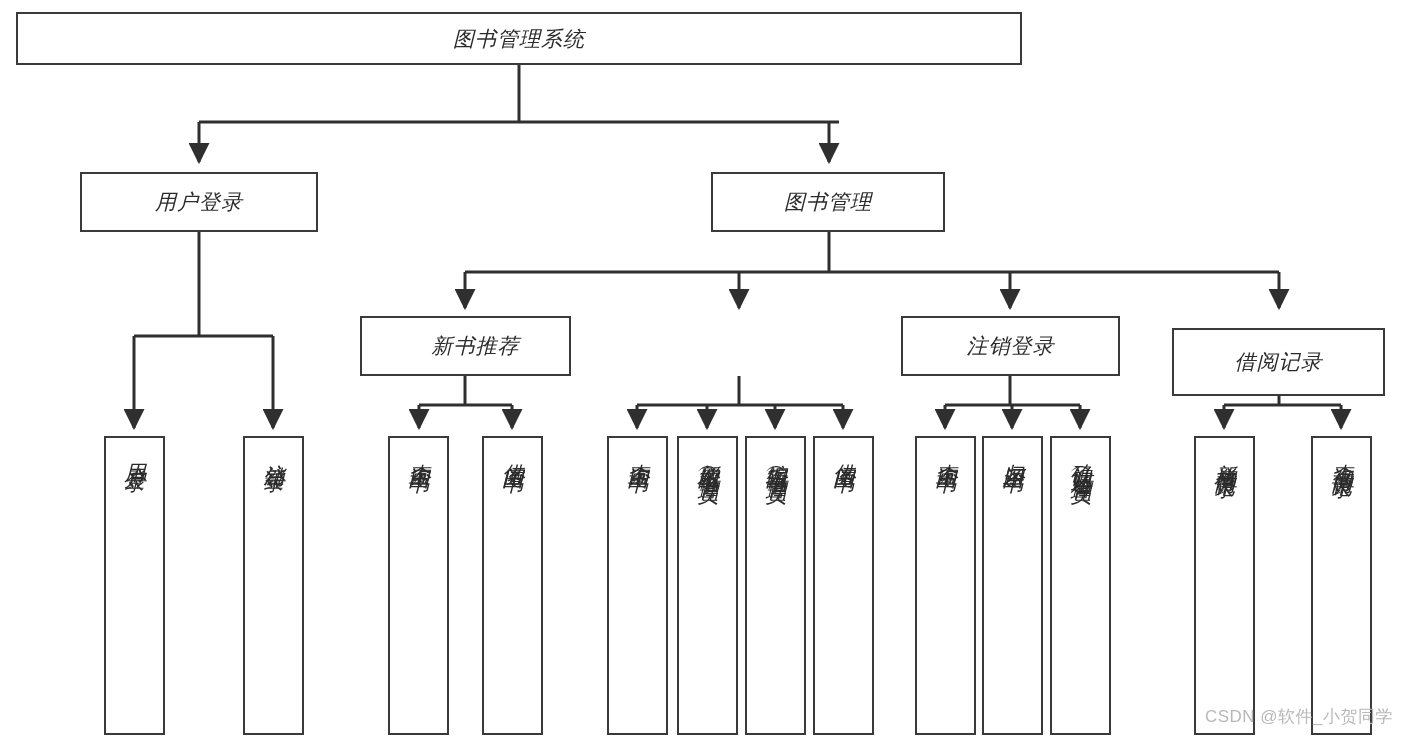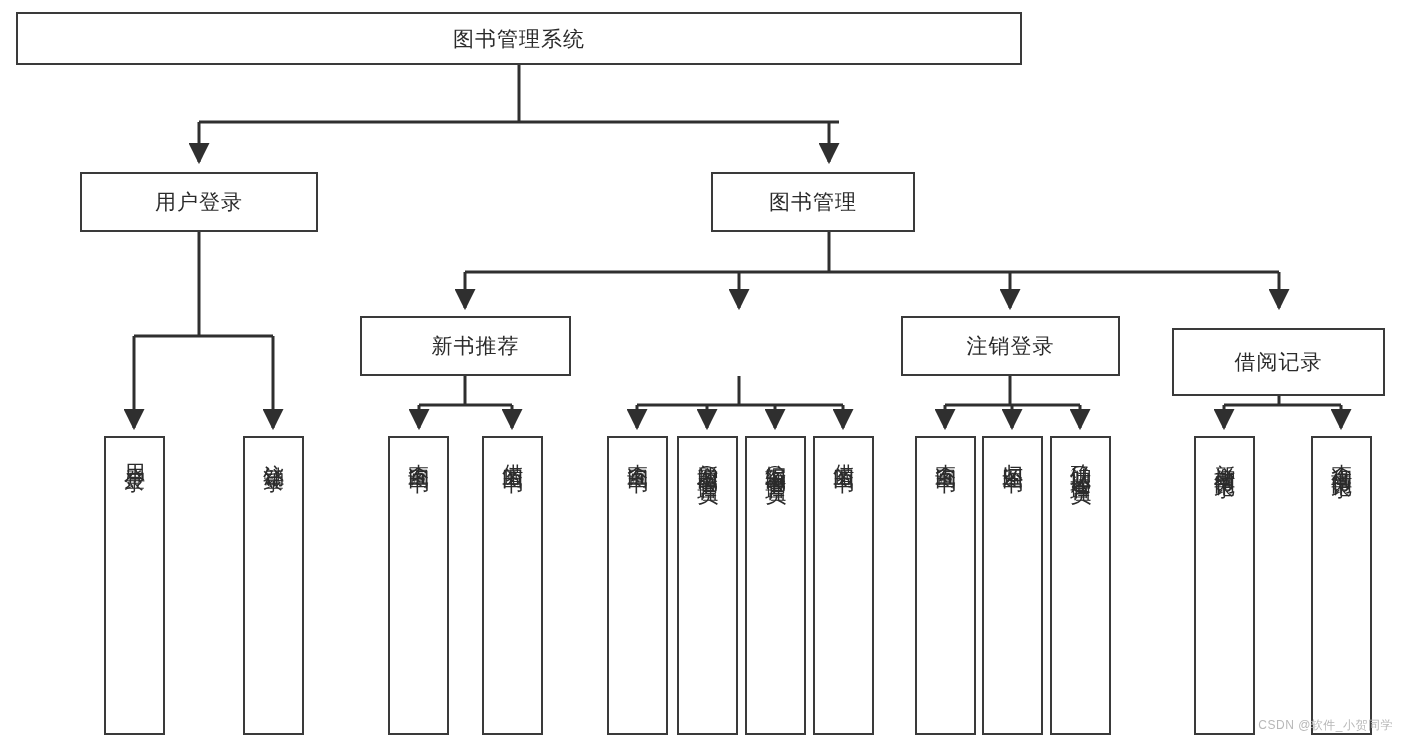--- a/index.html
+++ b/index.html
@@ -28,20 +28,21 @@
   }
   .node {
     position: absolute;
     box-sizing: border-box;
     background: #ffffff;
     border: 2px solid #3a3a3a;
     display: flex;
     align-items: center;
     justify-content: center;
     color: #2b2b2b;
+    font-style: italic;
   }
   .node.h {
     font-size: 21px;
     letter-spacing: 1px;
   }
   .node.leaf {
     font-size: 21px;
     align-items: flex-start;
     padding-top: 9px;
     letter-spacing: 1px;
@@ -52,22 +53,22 @@
     white-space: nowrap;
     line-height: 1.06;
     letter-spacing: 3px;
   }
   .htext {
     white-space: nowrap;
   }
   #watermark {
     position: absolute;
     right: 12px;
-    bottom: 13px;
-    font-size: 12px;
+    bottom: 19px;
+    font-size: 17px;
     color: #b8b8b8;
     white-space: nowrap;
     letter-spacing: 0.5px;
     margin-left: 41px;
   }
 </style>
 </head>
 <body>
 
 <div id="canvas">
@@ -123,21 +124,21 @@
     </g>
   </svg>
 
   <div class="node h" style="left:16px; top:12px; width:1006px; height:53px;">
     <span class="htext">图书管理系统</span>
   </div>
 
   <div class="node h" style="left:80px; top:172px; width:238px; height:60px;">
     <span class="htext">用户登录</span>
   </div>
-  <div class="node h" style="left:711px; top:172px; width:204px; height:60px;">
+  <div class="node h" style="left:711px; top:172px; width:234px; height:60px;">
     <span class="htext">图书管理</span>
   </div>
 
   <div class="node h" style="left:360px; top:316px; width:211px; height:60px;padding-left:20px;">
     <span class="htext">新书推荐</span>
   </div>
   <div class="node h" style="left:901px; top:316px; width:219px; height:60px;">
     <span class="htext">注销登录</span>
   </div>
   <div class="node h" style="left:1172px; top:328px; width:213px; height:68px;">

